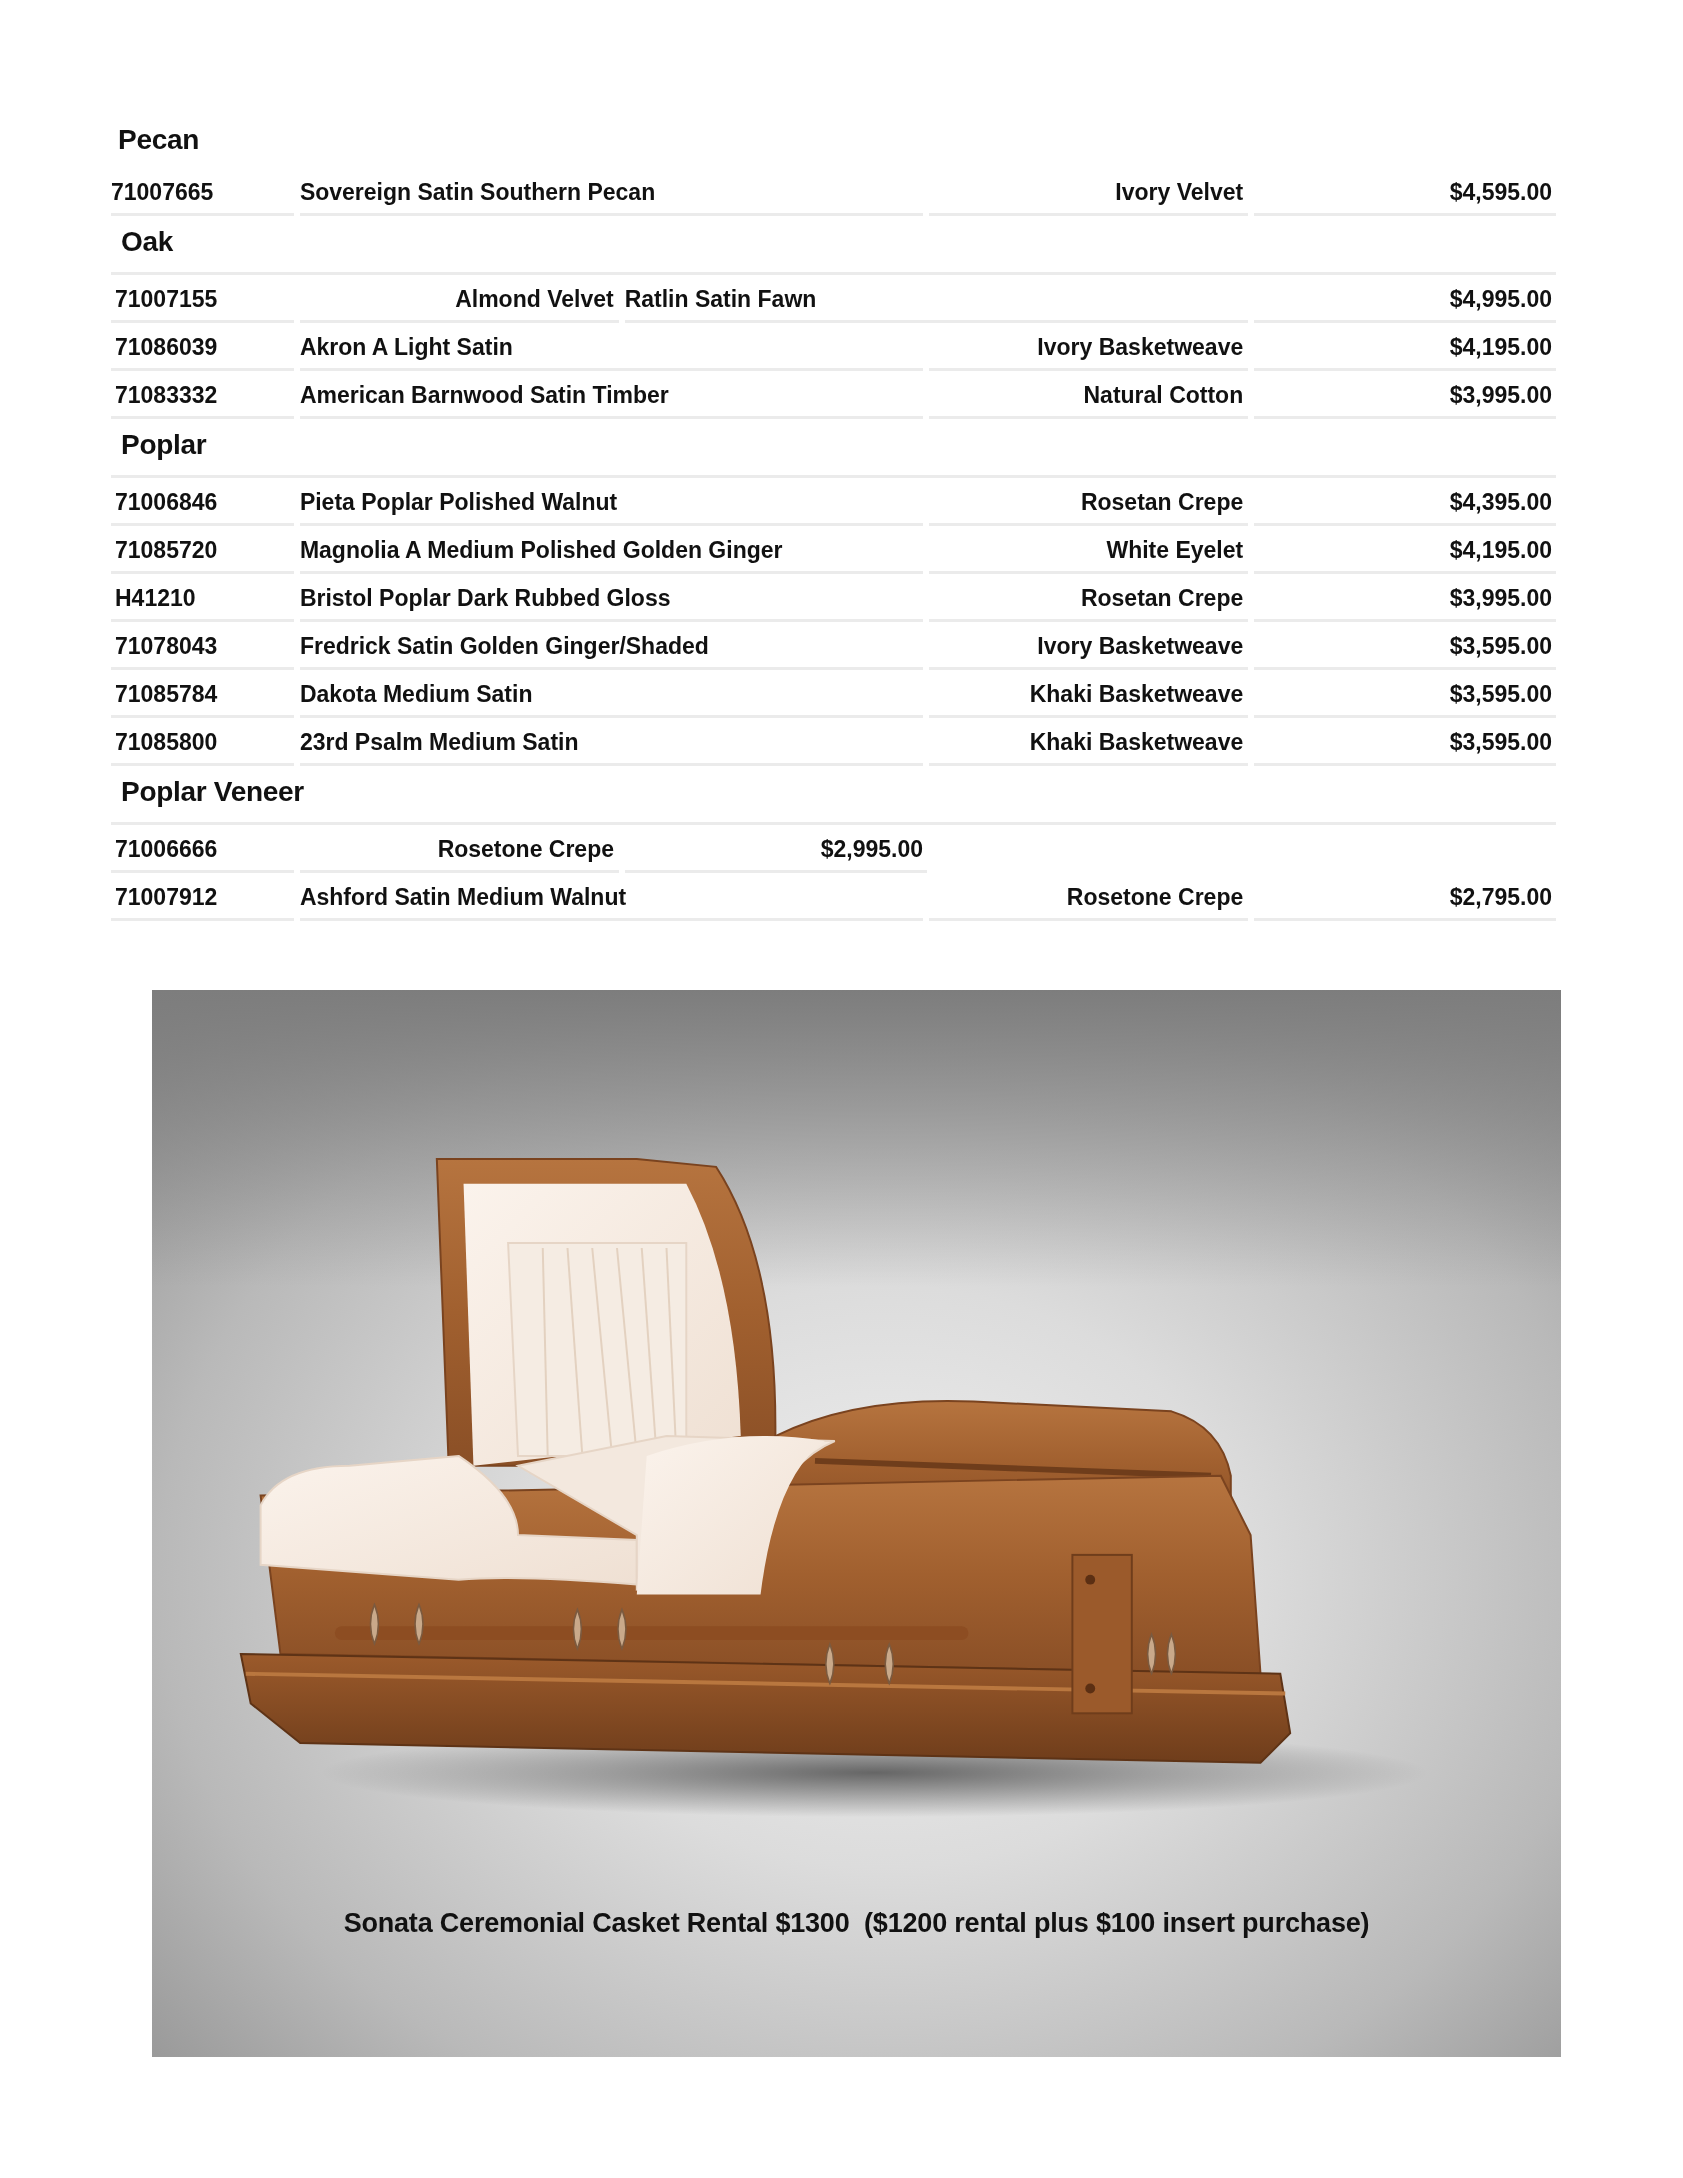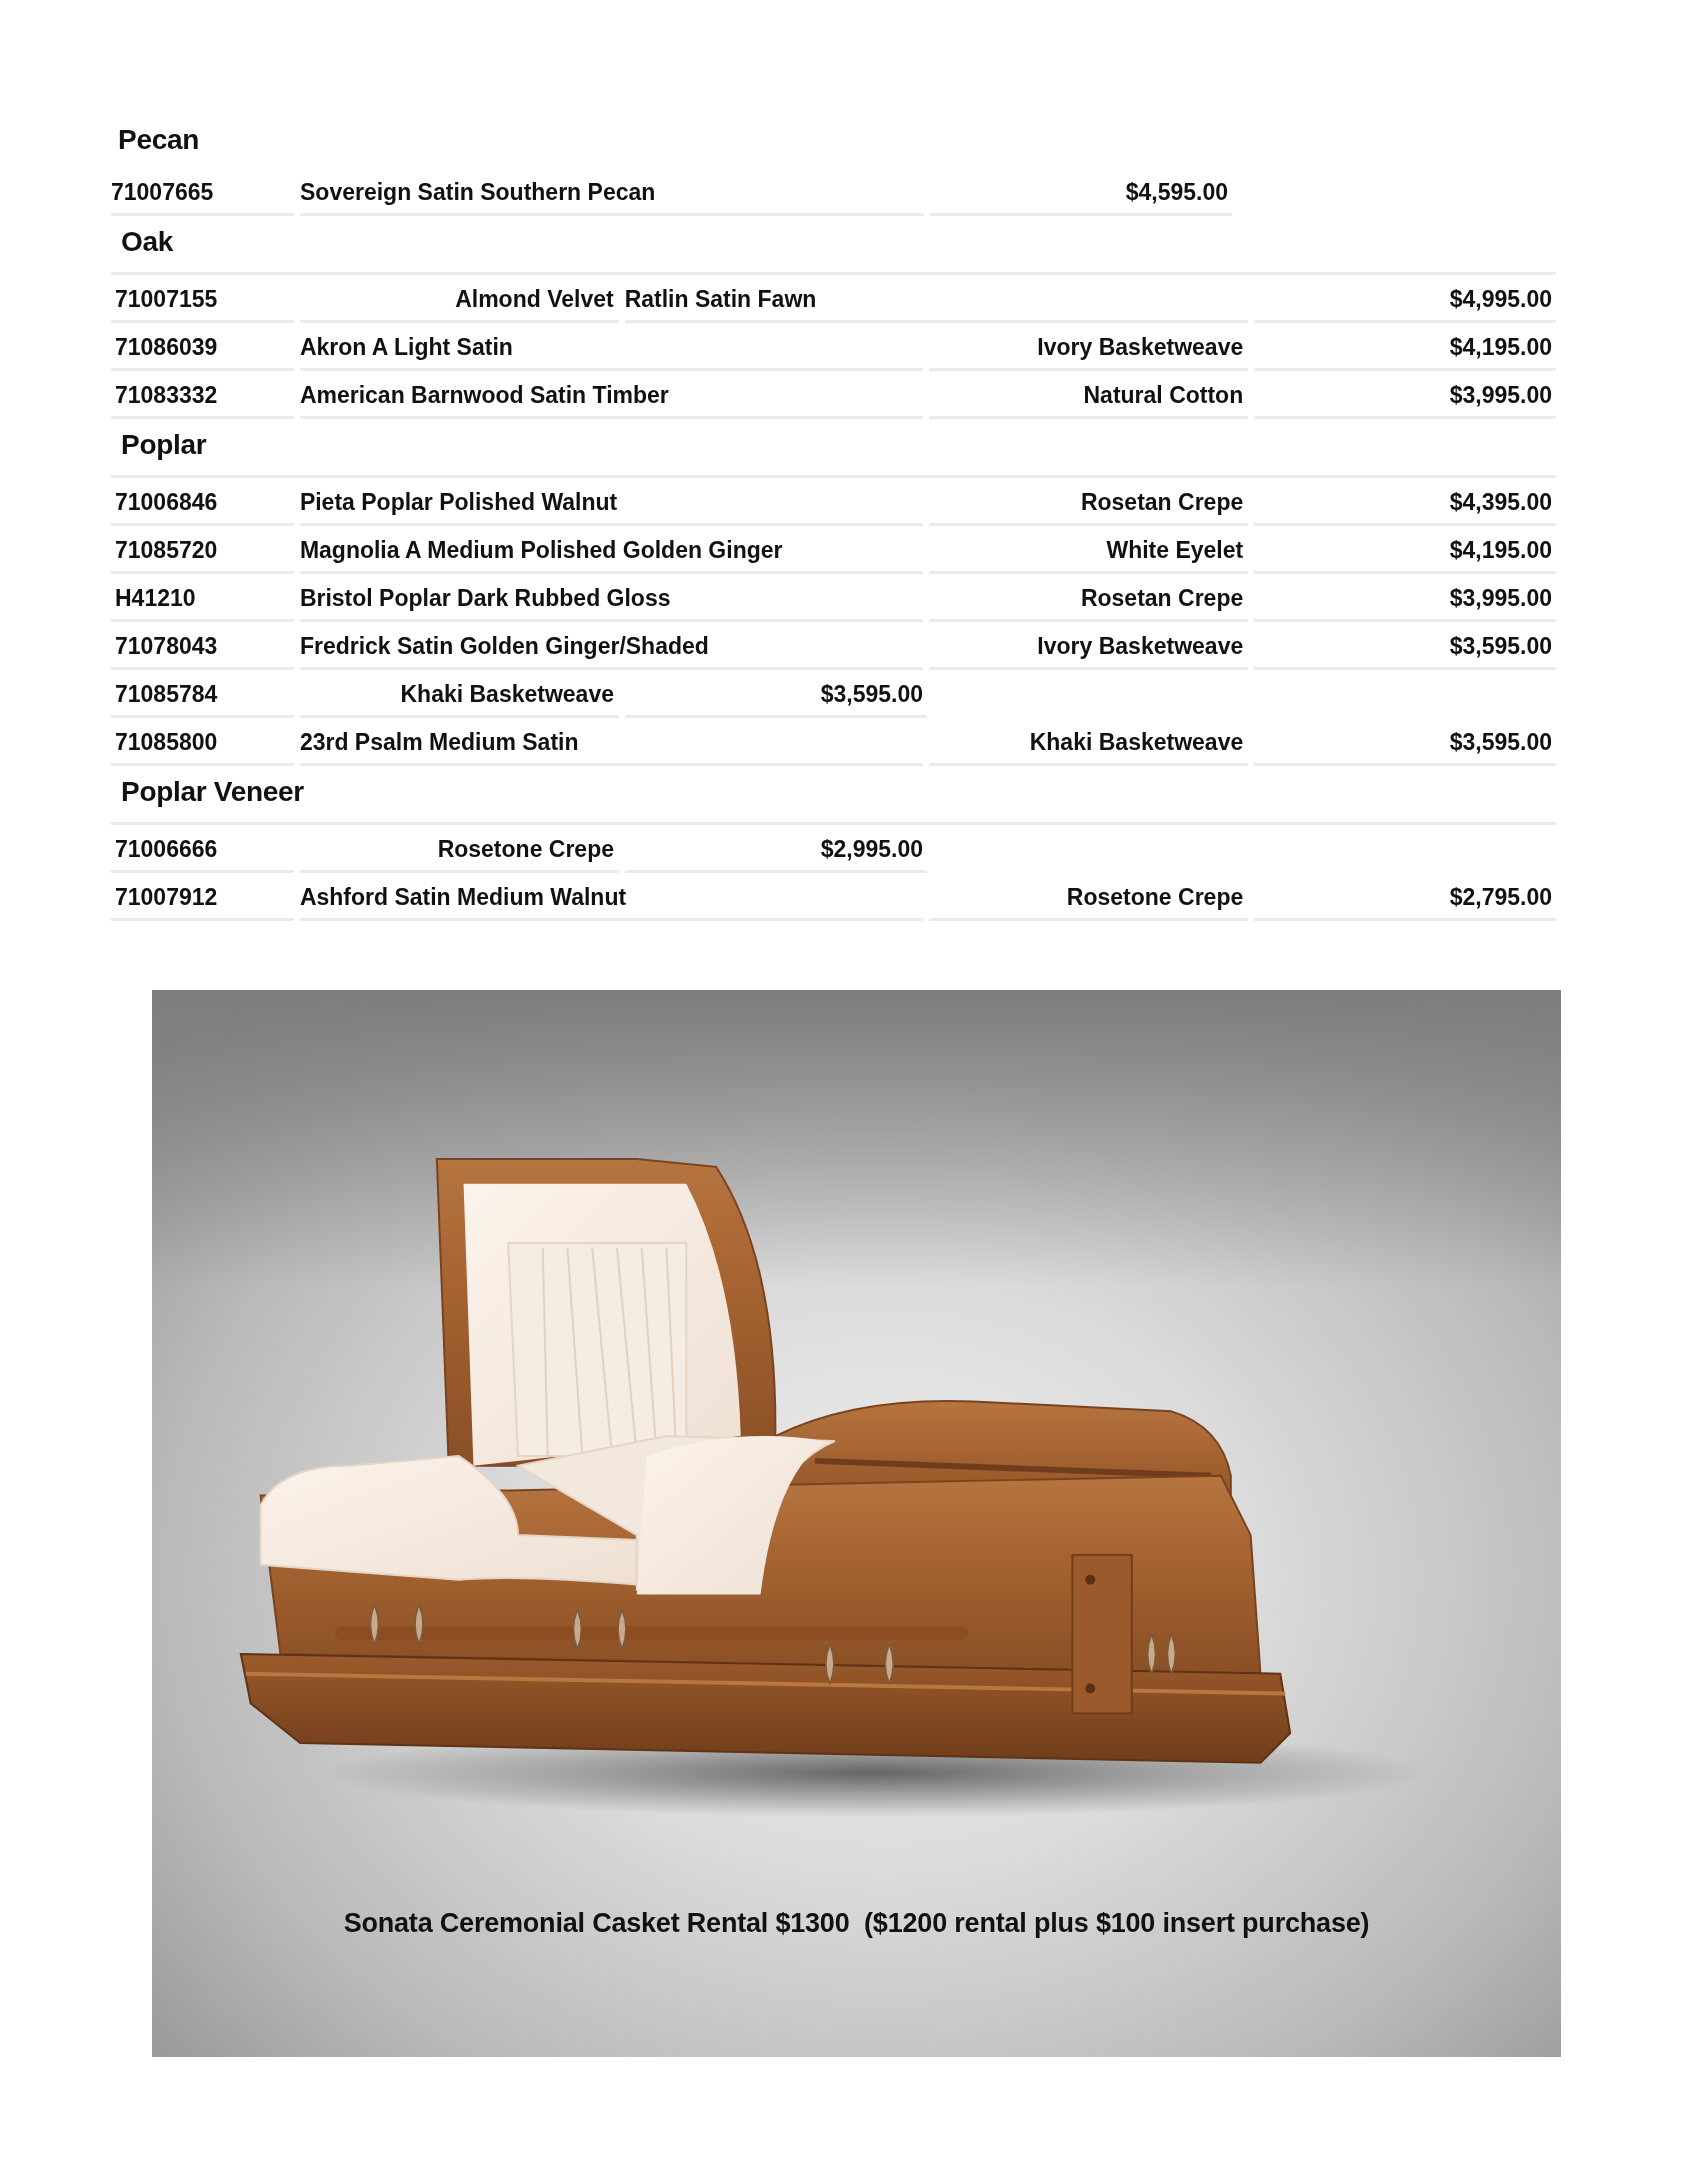--- a/index.html
+++ b/index.html
@@ -98,20 +98,21 @@
 <body>
 
 <div class="price-table">
 
   <div class="group-header first">
     <span>Pecan</span>
   </div>
   <div class="row first-data">
     <div class="cell c1">71007665</div>
     <div class="cell c2">Sovereign Satin Southern Pecan</div>
+    <div class="cell c3">Ivory Velvet</div>
     <div class="cell c4">$4,595.00</div>
   </div>
 
   <div class="group-header">
     <span>Oak</span>
   </div>
   <div class="row">
     <div class="cell c1">71007155</div>
     <div class="cell c3">Almond Velvet</div>
     <div class="cell c2">Ratlin Satin Fawn</div>
@@ -152,20 +153,21 @@
     <div class="cell c4">$3,995.00</div>
   </div>
   <div class="row">
     <div class="cell c1">71078043</div>
     <div class="cell c2">Fredrick Satin Golden Ginger/Shaded</div>
     <div class="cell c3">Ivory Basketweave</div>
     <div class="cell c4">$3,595.00</div>
   </div>
   <div class="row">
     <div class="cell c1">71085784</div>
+    <div class="cell c2">Dakota Medium Satin</div>
     <div class="cell c3">Khaki Basketweave</div>
     <div class="cell c4">$3,595.00</div>
   </div>
   <div class="row">
     <div class="cell c1">71085800</div>
     <div class="cell c2">23rd Psalm Medium Satin</div>
     <div class="cell c3">Khaki Basketweave</div>
     <div class="cell c4">$3,595.00</div>
   </div>
 

